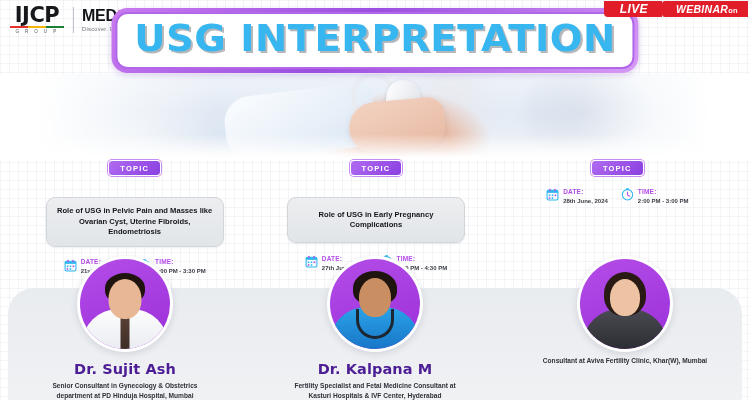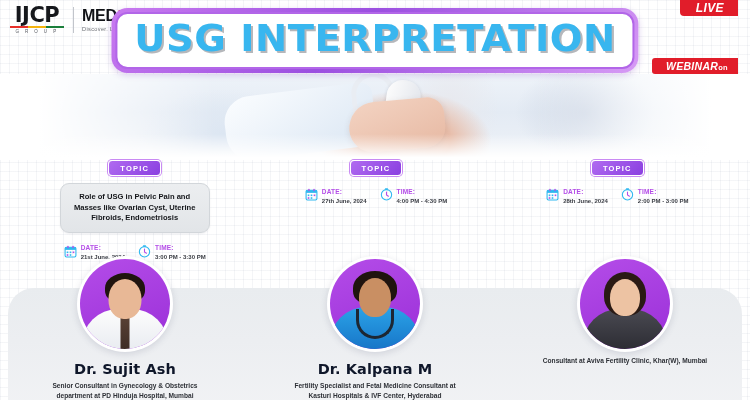--- a/index.html
+++ b/index.html
@@ -31,21 +31,21 @@
   .ijcp-word{ font-family:"DejaVu Sans", sans-serif; font-weight:bold; font-size:21px; letter-spacing:-.5px; color:#16181c; line-height:20px; }
   .ijcp-rule{ width:54px; height:2px; margin-top:1px; background:linear-gradient(to right,#e8302a 0 33%,#f6b40e 33% 66%,#1b7f3b 66% 100%); }
   .ijcp-grp{ font-size:4.5px; letter-spacing:2.4px; color:#55585e; margin-top:1px; }
   .logo-div{ width:1px; height:26px; background:#c2c5cb; margin:2px 8px 0 9px; }
   .med{ display:flex; flex-direction:column; }
   .med-word{ font-size:16px; line-height:16px; letter-spacing:-.3px; color:#111317; font-weight:bold; position:relative; }
   .med-word .t-red{ color:#d9232e; }
   .med-reg{ font-size:5px; vertical-align:super; color:#4a4d52; font-weight:normal; }
   .med-tag{ font-size:5.6px; color:#6a6d73; letter-spacing:.35px; margin-top:2px; }
 
-  .live-badge{ position:absolute; right:12px; top:0; z-index:7; display:flex; flex-direction:column; align-items:flex-end;gap:41px; }
+  .live-badge{ position:absolute; right:2px; top:0; z-index:7; display:flex; flex-direction:row; align-items:flex-end; }
   .live-top{
     background:#e11d2a; color:#fff; font-weight:bold; font-style:italic;
     font-size:12px; letter-spacing:.4px; padding:1px 14px 1px 16px;
     border-radius:0 0 0 4px;
   }
   .live-bot{
     background:#e11d2a; color:#fff; font-weight:bold; font-style:italic;
     font-size:10.5px; letter-spacing:.3px; padding:2px 10px 2px 14px; margin-top:1px;
     border-radius:3px 0 0 3px;
   }
@@ -117,21 +117,21 @@
   .col{ flex:1; display:flex; flex-direction:column; align-items:center; }
 
   .topic-badge{
     background:linear-gradient(135deg,#b06bf0,#8a3fe0);
     color:#ffffff; font-size:7.5px; font-weight:bold; letter-spacing:1.2px;
     padding:2.5px 11px; border-radius:4px;
     border:1px solid #ffffff;
     box-shadow:0 0 0 1px #c98af3;
   }
   .topic-card{
-    margin-top:7px; width:150px; min-height:46px;
+    margin-top:21px; width:178px; min-height:46px;
     background:linear-gradient(180deg,#eceef0,#e2e5e8);
     border:1px solid #d2d6da; border-radius:9px;
     display:flex; align-items:center; justify-content:center;
     padding:8px 9px;
     box-shadow:0 1px 2px rgba(60,70,90,.08);
   }
   .topic-text{
     font-size:7.6px; line-height:10.5px; font-weight:bold; color:#14161a; text-align:center;
   }
 
@@ -163,21 +163,21 @@
     background:linear-gradient(160deg,#b44ce8,#9a2fd8);
   }
   .a-head{ position:absolute; left:50%; transform:translateX(-50%); border-radius:50% 50% 46% 46%; }
   .a-hair{ position:absolute; left:50%; transform:translateX(-50%); border-radius:50% 50% 40% 40%; background:#20140f; }
   .a-body{ position:absolute; left:50%; transform:translateX(-50%); bottom:0; border-radius:36px 36px 0 0; }
   .a-tie{ position:absolute; left:50%; transform:translateX(-50%); bottom:0; width:9px; background:linear-gradient(180deg,#5d4438,#3f2e26); }
   .a-stetho{ position:absolute; bottom:10px; left:50%; transform:translateX(-50%); width:38px; height:30px; border:3px solid #1d2733; border-top:none; border-radius:0 0 22px 22px; }
 
   .sp-name{
     margin-top:9px; font-family:"DejaVu Sans", sans-serif;
-    font-size:14.5px; font-weight:bold; color:#0f172a; letter-spacing:.1px;
+    font-size:14.5px; font-weight:bold; color:#4c1d95; letter-spacing:.1px;
   }
   .sp-cred{
     margin-top:4px; font-size:6.6px; line-height:9.5px; font-weight:bold;
     color:#2e3137; text-align:center; width:180px;
   }
 </style>
 </head>
 <body>
 
 <div class="lower-panel"></div>
@@ -258,20 +258,23 @@
         <span class="meta-txt">
           <span class="meta-lbl">TIME:</span>
           <span class="meta-val">3:00 PM - 3:30 PM</span>
         </span>
       </div>
     </div>
   </div>
 
   <div class="col">
     <div class="topic-badge">TOPIC</div>
+    <div class="topic-card">
+      <div class="topic-text">Role of USG in Early Pregnancy Complications</div>
+    </div>
     <div class="meta-row">
       <div class="meta">
         <span class="meta-ic">
           <svg width="13" height="13" viewBox="0 0 24 24">
               <rect x="2" y="4" width="20" height="18" rx="2.5" fill="none" stroke="#2fb8f0" stroke-width="2"></rect>
               <rect x="2" y="4" width="20" height="5" fill="#2fb8f0"></rect>
               <rect x="6" y="1.5" width="2.6" height="4.5" rx="1.2" fill="#b44ce8"></rect>
               <rect x="15.4" y="1.5" width="2.6" height="4.5" rx="1.2" fill="#b44ce8"></rect>
               <rect x="5" y="12" width="3" height="3" fill="#2fb8f0"></rect>
               <rect x="10.5" y="12" width="3" height="3" fill="#2fb8f0"></rect>

